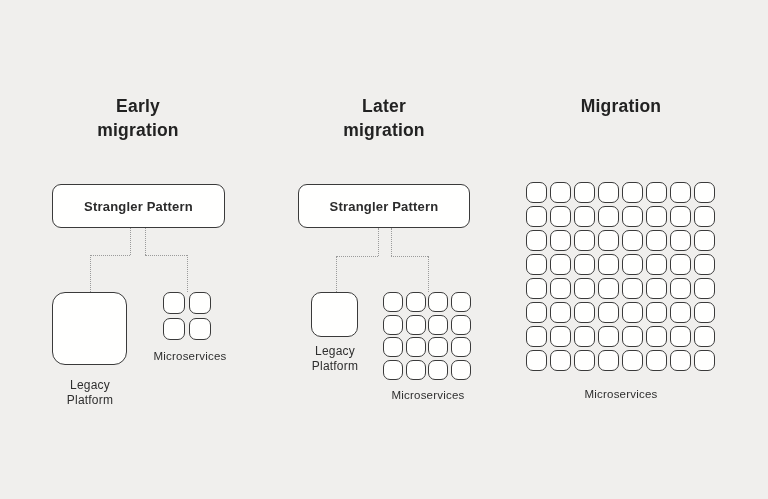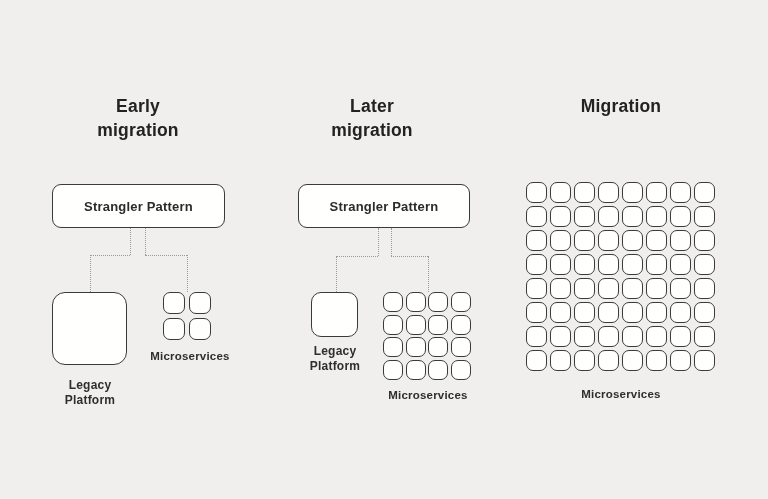--- a/index.html
+++ b/index.html
@@ -19,21 +19,21 @@
   .box{
     background:#fffffe;border:1.5px solid #3a3a3a;box-sizing:border-box;
   }
   .strangler{
     border-radius:9px;display:flex;align-items:center;justify-content:center;
     font-size:13px;font-weight:600;letter-spacing:.2px;color:#2b2b2b;
   }
   .legacy-box-early{border-radius:13px;}
   .legacy-box-later{border-radius:10px;}
   .small-label{
-    font-size:11.5px;line-height:15px;font-weight:700;letter-spacing:.2px;
+    font-size:11.5px;line-height:15px;font-weight:400;letter-spacing:.2px;
     text-align:center;color:#2e2e2e;
   }
   .ms-grid{display:grid;}
   .ms-cell{
     width:var(--cell);height:var(--cell);box-sizing:border-box;
     background:#fffffe;border:1.6px solid #3a3a3a;border-radius:7px;
   }
   .grid-early{--cell:22px;gap:4px;}
   .grid-later{--cell:20px;gap:2.5px;}
   .grid-complete{--cell:21px;gap:3px;}
@@ -68,21 +68,21 @@
     <div class="ms-cell"></div>
   </div>
 
 <div class="abs small-label" style="left:130px;top:349px;width:120px;">Microservices</div>
 
 <div class="abs small-label" style="left:40px;top:378px;width:100px;font-size:12px;">
   <div>Legacy</div>
   <div>Platform</div>
 </div>
 
-<div class="abs title" style="left:292px;top:94px;width:160px;">
+<div class="abs title" style="left:304px;top:94px;width:160px;">
   <div>Later</div>
   <div>migration</div>
 </div>
 
 <div class="abs box strangler" style="left:298px;top:184px;width:172px;height:44px;">
   <span>Strangler Pattern</span>
 </div>
 
 <div class="abs vline" style="left:378px;top:228px;height:28px;"></div>
 <div class="abs vline" style="left:391px;top:228px;height:28px;"></div>

